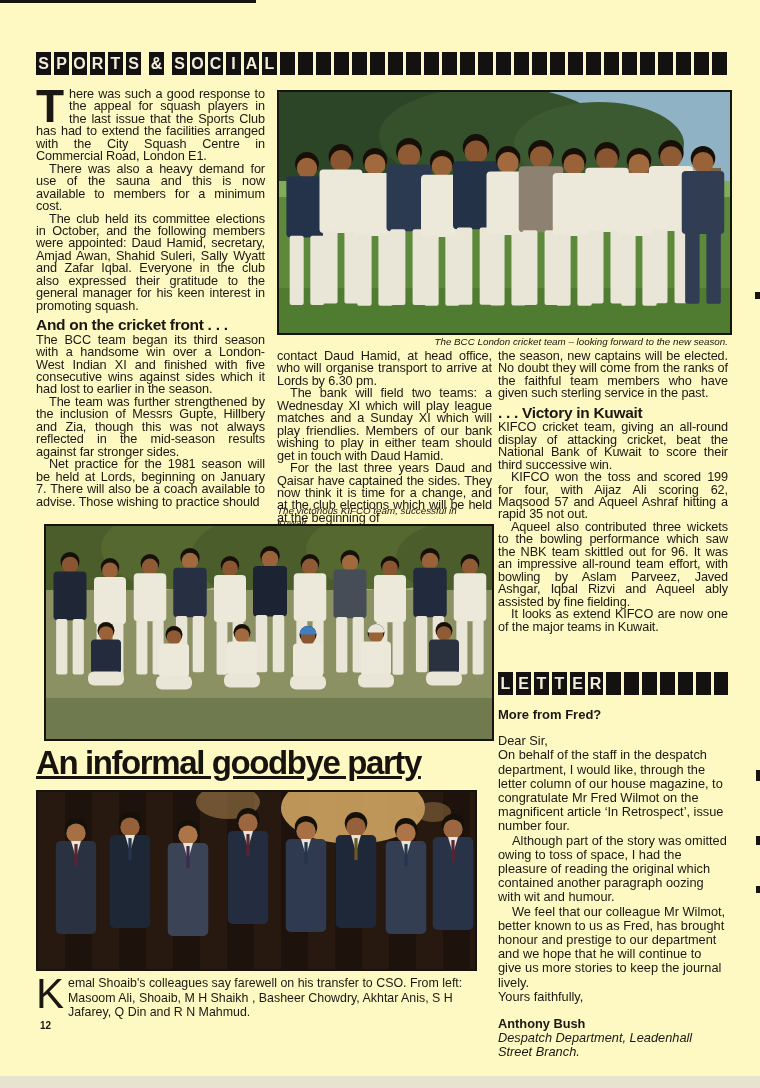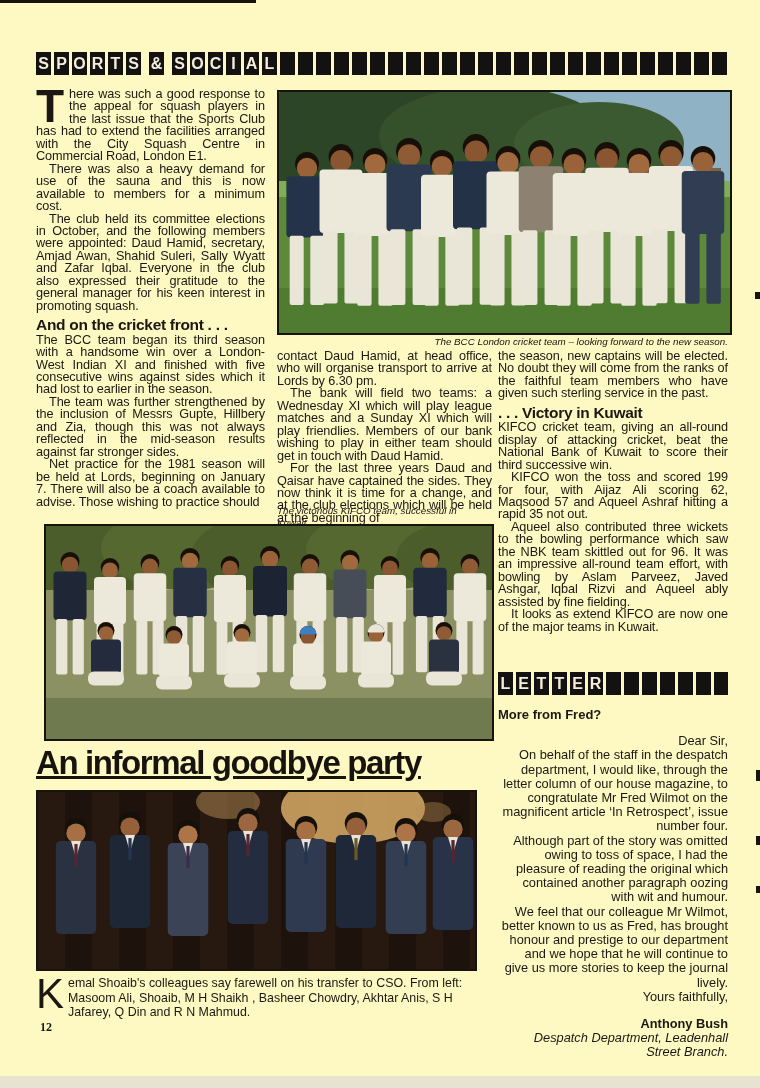--- a/index.html
+++ b/index.html
@@ -32,26 +32,26 @@
     color:#17140f;white-space:nowrap;text-decoration:underline;}
 
   
   .party-caption{position:absolute;font-size:12.4px;line-height:14.6px;}
   .dropcap-k{float:left;font-size:42px;line-height:32px;padding:2px 4px 0 0;}
 
   
   .letter{position:absolute;font-size:12.8px;line-height:14.2px;}
   .letter .lbar{position:relative;margin-bottom:12px;}
   .letter h4{margin:0 0 12px 0;font-size:13px;}
-  .letter p{margin:0;text-align:right;}
+  .letter p{margin:0;}
   .letter p.ind{text-indent:14px;}
   .sig{font-weight:bold;margin-top:13px !important;}
   .sigtitle{font-style:italic;}
 
-  .pagenum{position:absolute;left:40px;top:1020px;font-size:12px;font-weight:bold;font-family:Liberation Serif, serif;}
+  .pagenum{position:absolute;left:40px;top:1020px;font-size:10px;font-weight:bold;}
 </style>
 </head>
 <body>
 
 <div class="page">
 
   <div class="topline"></div>
 
   <div class="blockbar" style="left:36px;top:52px;width:692px;"><span class="blk">S</span><span class="blk">P</span><span class="blk">O</span><span class="blk">R</span><span class="blk">T</span><span class="blk">S</span><span class="gap"></span><span class="blk">&amp;</span><span class="gap"></span><span class="blk">S</span><span class="blk">O</span><span class="blk">C</span><span class="blk">I</span><span class="blk">A</span><span class="blk">L</span><span class="blk"></span><span class="blk"></span><span class="blk"></span><span class="blk"></span><span class="blk"></span><span class="blk"></span><span class="blk"></span><span class="blk"></span><span class="blk"></span><span class="blk"></span><span class="blk"></span><span class="blk"></span><span class="blk"></span><span class="blk"></span><span class="blk"></span><span class="blk"></span><span class="blk"></span><span class="blk"></span><span class="blk"></span><span class="blk"></span><span class="blk"></span><span class="blk"></span><span class="blk"></span><span class="blk"></span><span class="blk"></span></div>
 

